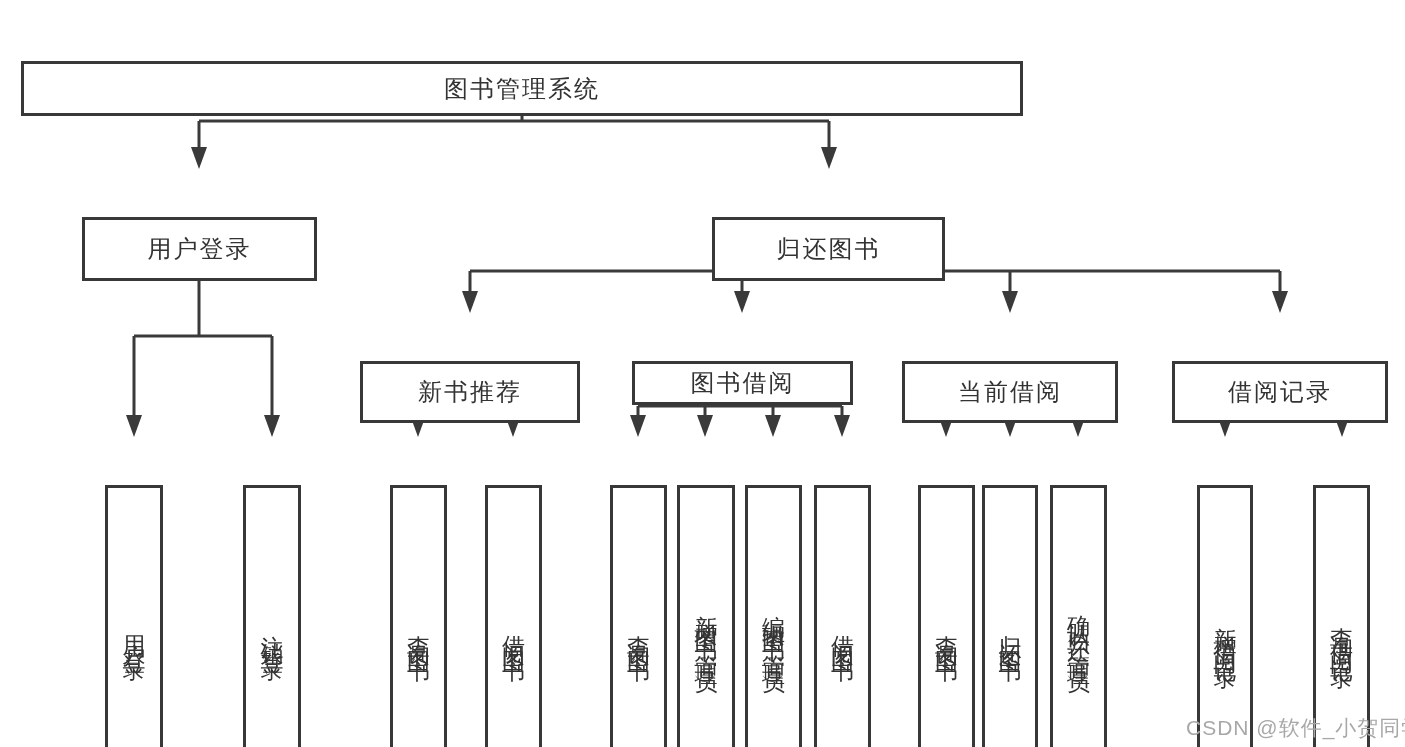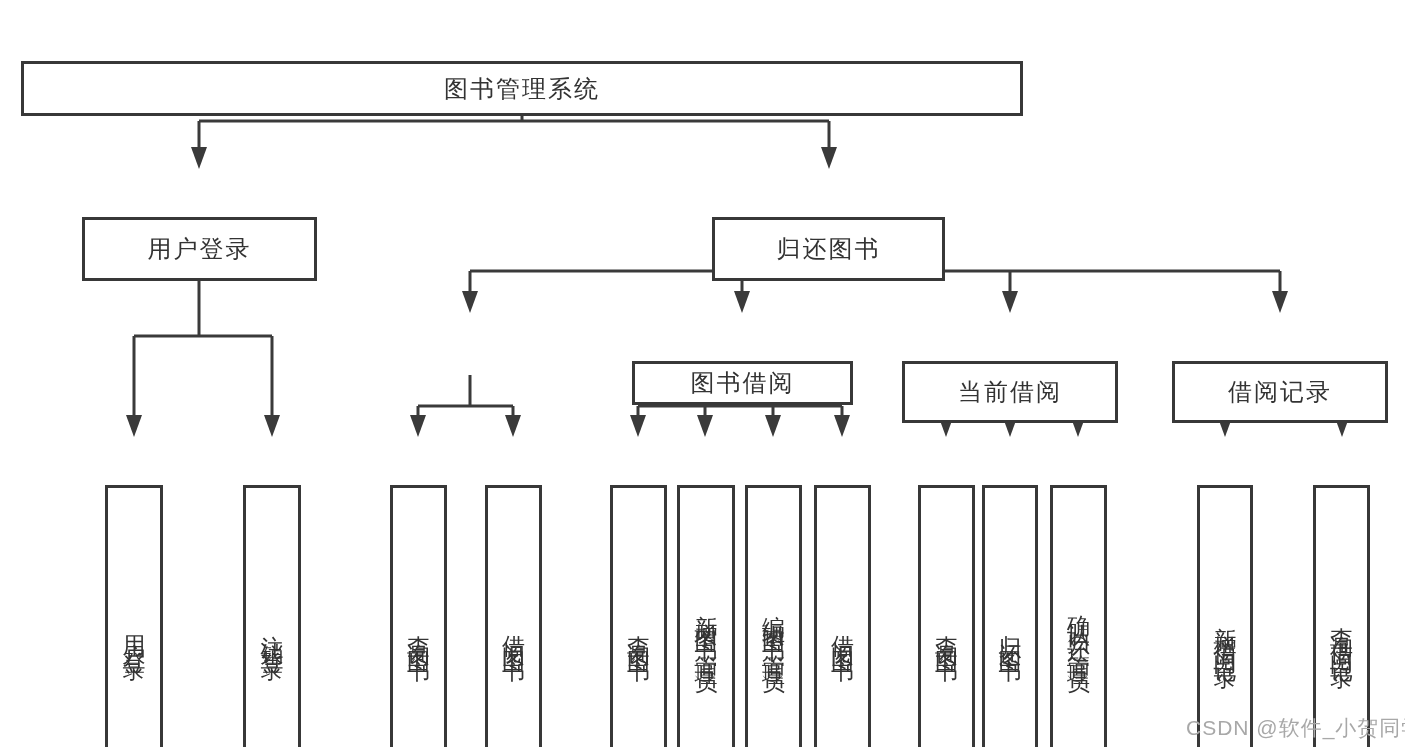--- a/index.html
+++ b/index.html
@@ -98,20 +98,21 @@
       <polygon points="1217,415 1233,415 1225,437"></polygon>
       <polygon points="1334,415 1350,415 1342,437"></polygon>
     </g>
   </svg>
 
   <div class="node h" style="left:21px; top:13px; width:1002px; height:55px;">图书管理系统</div>
 
   <div class="node h" style="left:82px; top:169px; width:235px; height:64px;">用户登录</div>
   <div class="node h" style="left:712px; top:169px; width:233px; height:64px;">归还图书</div>
 
+  <div class="node h" style="left:360px; top:313px; width:220px; height:62px;">新书推荐</div>
   <div class="node h" style="left:632px; top:313px; width:221px; height:44px;">图书借阅</div>
   <div class="node h" style="left:902px; top:313px; width:216px; height:62px;">当前借阅</div>
   <div class="node h" style="left:1172px; top:313px; width:216px; height:62px;">借阅记录</div>
 
   <div class="node v" style="left:105px; top:437px; width:58px; height:296px;">用户登录</div>
   <div class="node v" style="left:243px; top:437px; width:58px; height:296px;">注销登录</div>
 
   <div class="node v" style="left:390px; top:437px; width:57px; height:296px;">查询图书</div>
   <div class="node v" style="left:485px; top:437px; width:57px; height:296px;">借阅图书</div>
 

